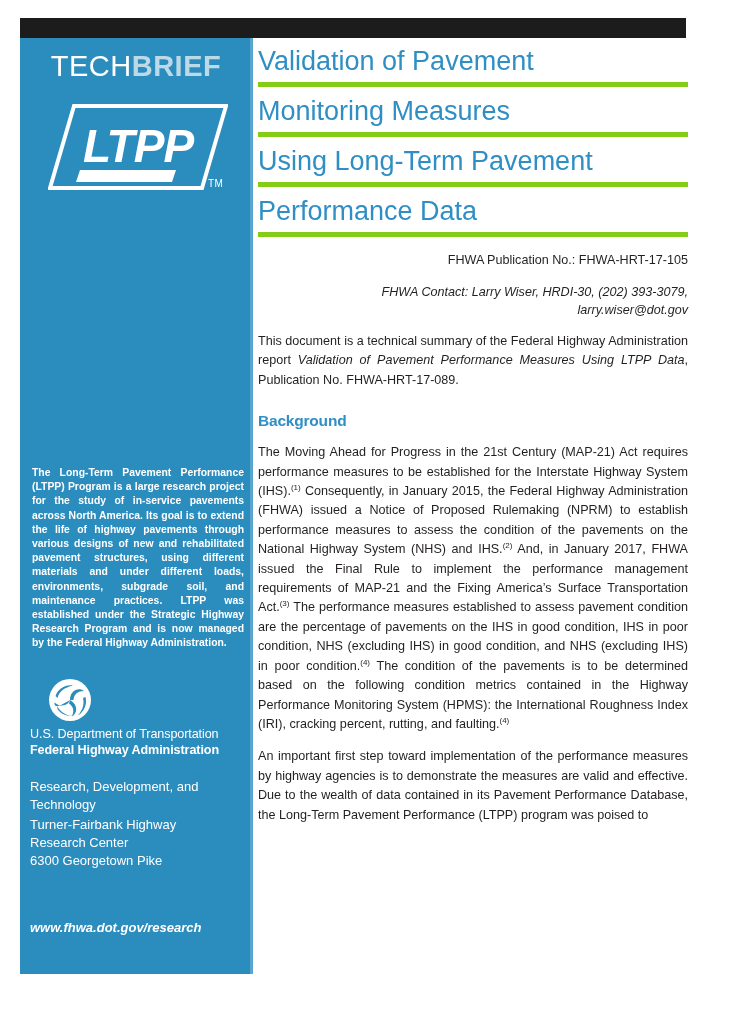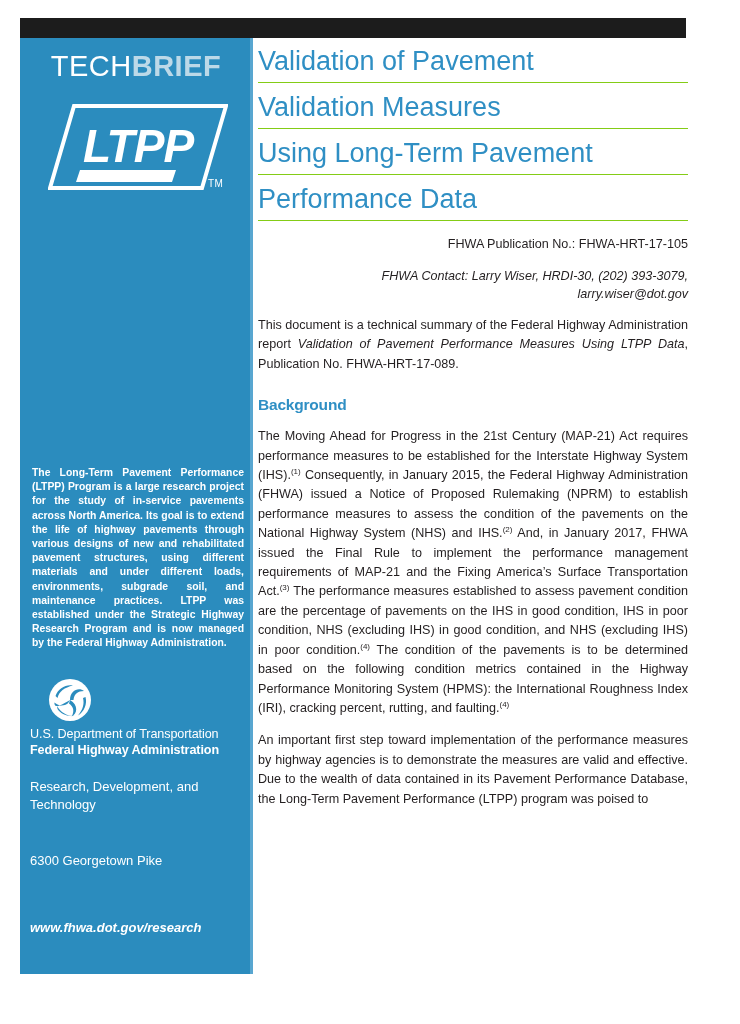--- a/index.html
+++ b/index.html
@@ -194,21 +194,21 @@
     top: 44px;
     width: 430px;
   }
 
   .title-line {
     color: #2f8fc4;
     font-size: 27px;
     line-height: 34px;
     font-weight: 400;
     padding-bottom: 4px;
-    border-bottom: 1px solid #84cc16;
+    border-bottom: 5px solid #84cc16;
     margin-bottom: 7px;
     white-space: nowrap;
   }
   .title-line.last { margin-bottom: 0; }
 
   .meta-line {
     font-size: 12.6px;
     line-height: 18px;
     color: #231f20;
     margin-top: 14px;
@@ -271,31 +271,32 @@
         <path d="M7.5 18 C10 10.5, 18 6, 25 7.5 C16.5 9.5, 11 13.5, 9.5 20 Z" fill="#2b8cbe"></path>
         <path d="M37.5 19 C39.5 26, 36 34, 30 37.5 C35 31.5, 36.5 26, 35 20 Z" fill="#2b8cbe"></path>
         <path d="M9 28 C13 35, 20 38.5, 26.5 37.8 C18.5 38.8, 12.5 35.5, 9.5 31 Z" fill="#2b8cbe"></path>
       </svg>
     </div>
 
     <div id="dot-fhwa">Federal Highway Administration</div>
     <div id="dot-dept">U.S. Department of Transportation</div>
 
     <div id="addr-rdt">Research, Development, and Technology</div>
+    <div id="addr-tfhrc">Turner-Fairbank Highway Research Center</div>
     <div id="addr-street">6300 Georgetown Pike</div>
 
     <div id="sidebar-url">www.fhwa.dot.gov/research</div>
   </div>
 
   <div id="divider"></div>
 
   <div id="content">
 
     <div class="title-line">Validation of Pavement</div>
-    <div class="title-line">Validation Measures</div>
+    <div class="title-line">Monitoring Measures</div>
     <div class="title-line">Using Long-Term Pavement</div>
     <div class="title-line last">Performance Data</div>
 
     <div class="meta-line">FHWA Publication No.: FHWA-HRT-17-105</div>
 
     <div class="meta-line tight">
       <span>FHWA Contact: Larry Wiser, HRDI-30, (202) 393-3079,</span><br>
       <span>larry.wiser@dot.gov</span>
     </div>
 

